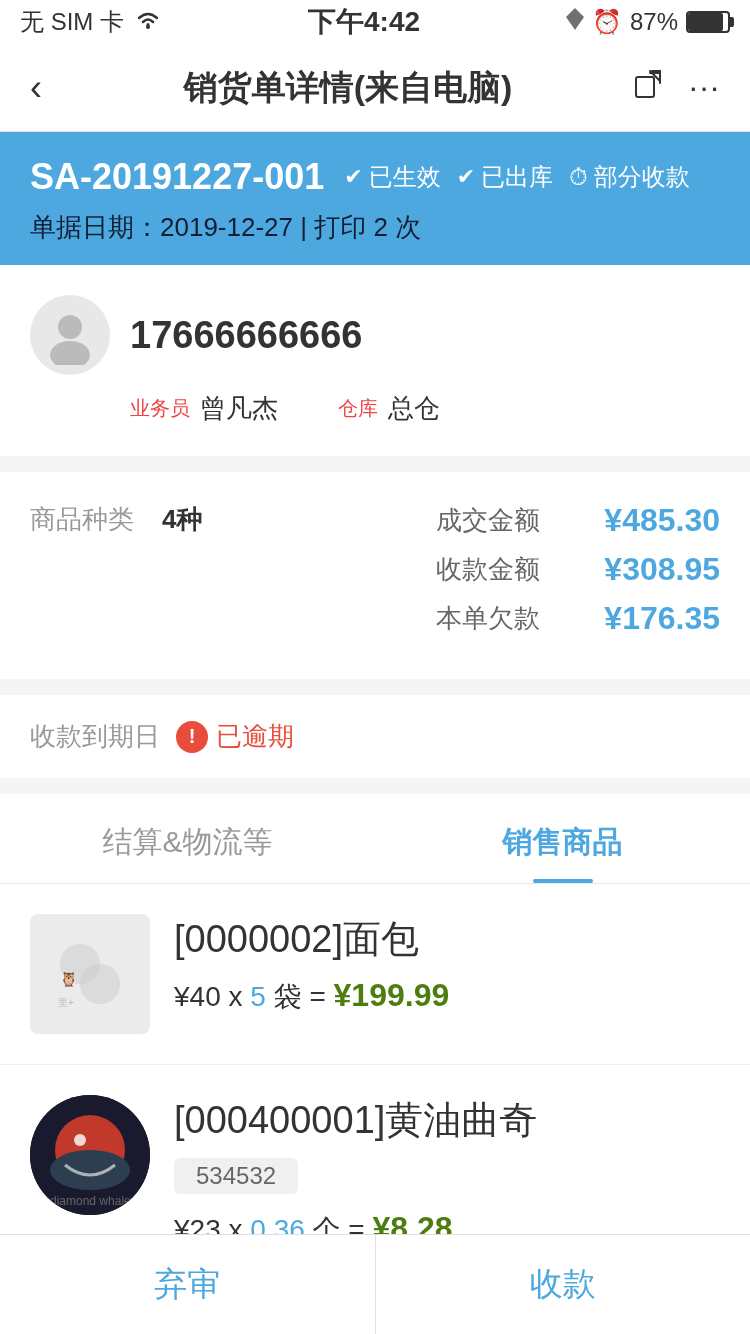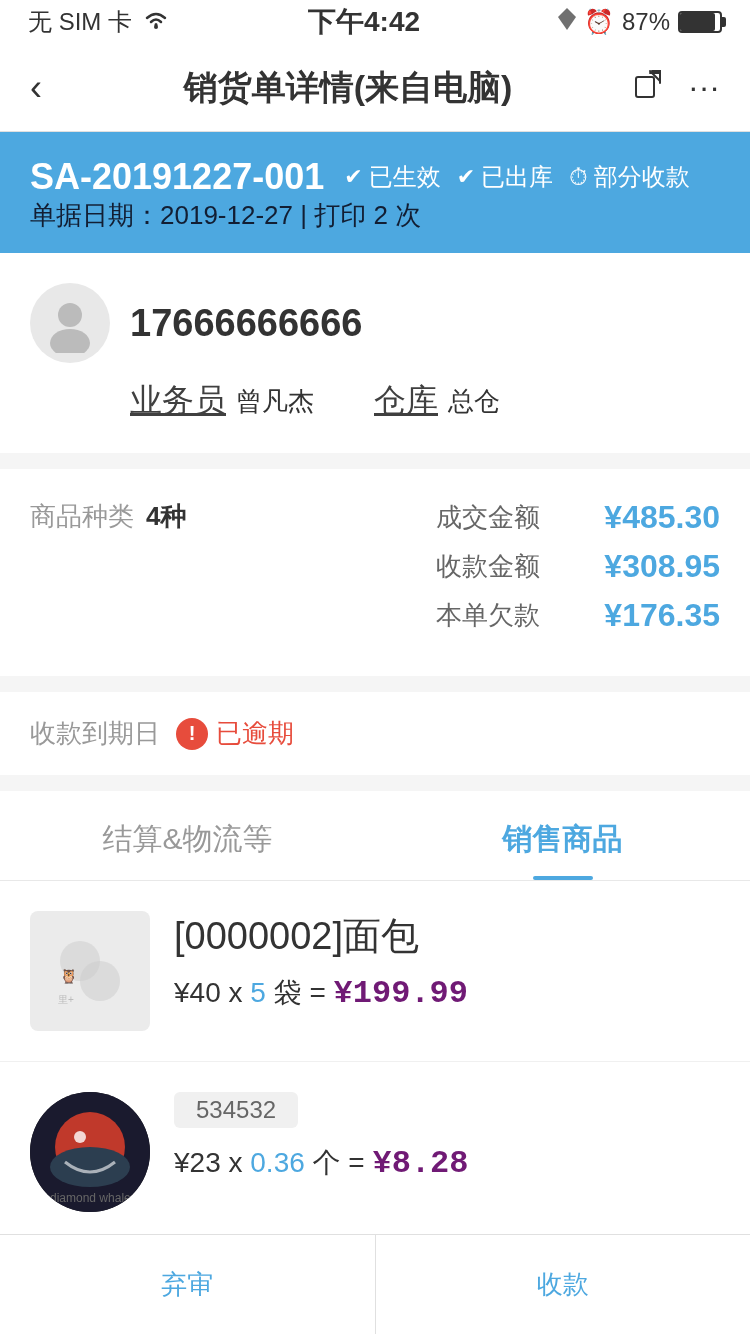--- a/index.html
+++ b/index.html
@@ -13,21 +13,21 @@
       color: #333;
     }
 
     
     .status-bar {
       height: 44px;
       background: #fff;
       display: flex;
       align-items: center;
       justify-content: space-between;
-      padding: 0 28px;
+      padding: 0 20px;
       font-size: 24px;
       font-weight: 500;
     }
     .status-left { display: flex; align-items: center; gap: 10px; }
     .status-center { font-size: 28px; font-weight: 600; }
     .status-right { display: flex; align-items: center; gap: 8px; font-size: 24px; }
     .battery {
       width: 44px; height: 22px; border: 2px solid #333; border-radius: 4px;
       position: relative; display: flex; align-items: center;
     }
@@ -70,21 +70,21 @@
       color: #333;
       cursor: pointer;
     }
 
     
     .header-banner {
       background: #4da8e0;
       padding: 24px 30px 20px;
     }
     .header-banner-top {
-      display: flex; align-items: center; gap: 20px; 
+      display: flex; align-items: center; gap: 20px; margin-bottom: 12px;
     }
     .order-id {
       font-size: 36px; font-weight: 700; color: #fff;
     }
     .status-tags {
       display: flex; gap: 16px; align-items: center; flex-wrap: wrap;
     }
     .status-tag {
       display: flex; align-items: center; gap: 6px;
       font-size: 24px; color: #fff;
@@ -115,33 +115,33 @@
     }
     .customer-sub {
       font-size: 26px; color: #666; margin-bottom: 16px; padding-left: 100px;
     }
     .customer-meta {
       display: flex; align-items: center; padding-left: 100px;
     }
     .meta-item {
       display: flex; align-items: center; gap: 10px; margin-right: 60px;
     }
-    .meta-label { font-size: 32px; color: #404040; text-decoration: underline; }
+    .meta-label { font-size: 20px; color: #ef4444; }
     .meta-value { font-size: 26px; color: #333; }
 
     
     .stats-section {
       background: #fff;
       padding: 30px;
       margin-bottom: 16px;
       display: flex; justify-content: space-between; align-items: flex-start;
     }
     .stats-left { }
     .stats-row {
-      display: flex; align-items: center; gap: 12px;
+      display: flex; align-items: center; gap: 28px;
       margin-bottom: 4px;
     }
     .stats-label { font-size: 26px; color: #999; }
     .stats-value { font-size: 26px; color: #333; font-weight: 600; }
     .stats-right { text-align: right; }
     .amount-row {
       display: flex; justify-content: flex-end; align-items: center; gap: 20px;
       margin-bottom: 12px;
     }
     .amount-label { font-size: 26px; color: #666; }
@@ -214,34 +214,34 @@
       display: inline-block;
       background: #f0f0f0; border-radius: 6px;
       padding: 4px 22px;
       font-size: 24px; color: #666;
       margin-bottom: 16px;
     }
     .product-price {
       font-size: 28px; color: #333;
     }
     .product-price .qty { color: #4da8e0; }
-    .product-price .total { color: #701a75; font-weight: 600; font-size: 32px; font-family: Liberation Mono, monospace; }
+    .product-price .total { color: #4d7c0f; font-weight: 600; font-size: 32px; }
 
     
     .bottom-bar {
       position: fixed;
       bottom: 0; left: 0; width: 750px;
       height: 100px;
       background: #fff;
       border-top: 1px solid #e0e0e0;
       display: flex;
     }
     .bottom-btn {
       flex: 1; display: flex; align-items: center; justify-content: center;
-      font-size: 26px; cursor: pointer;
+      font-size: 33px; cursor: pointer;
     }
     .bottom-btn.cancel { color: #4da8e0; border-right: 1px solid #e0e0e0; }
     .bottom-btn.confirm { color: #4da8e0; }
 
     .product-img-1 {
       background: #ebebeb;
       display: flex; align-items: center; justify-content: center;
     }
   </style>
 </head>
@@ -409,20 +409,21 @@
       <svg width="120" height="120" viewBox="0 0 120 120">
         <rect width="120" height="120" fill="#1a1a2e"></rect>
         <circle cx="60" cy="55" r="35" fill="#c0392b"></circle>
         <ellipse cx="60" cy="75" rx="40" ry="20" fill="#2c3e50"></ellipse>
         <circle cx="50" cy="45" r="6" fill="#fff" opacity="0.8"></circle>
         <path d="M35 70 Q60 90 85 70" stroke="#fff" stroke-width="3" fill="none" opacity="0.6"></path>
         <text x="20" y="110" font-size="12" fill="#666">diamond whale</text>
       </svg>
     </div>
     <div class="product-info">
+      <div class="product-name">[000400001]黄油曲奇</div>
       <div class="product-sku">534532</div>
       <div class="product-price">
         <span>¥23</span>
         <span> x </span>
         <span class="qty">0.36</span>
         <span>个</span>
         <span> = </span>
         <span class="total">¥8.28</span>
       </div>
     </div>

